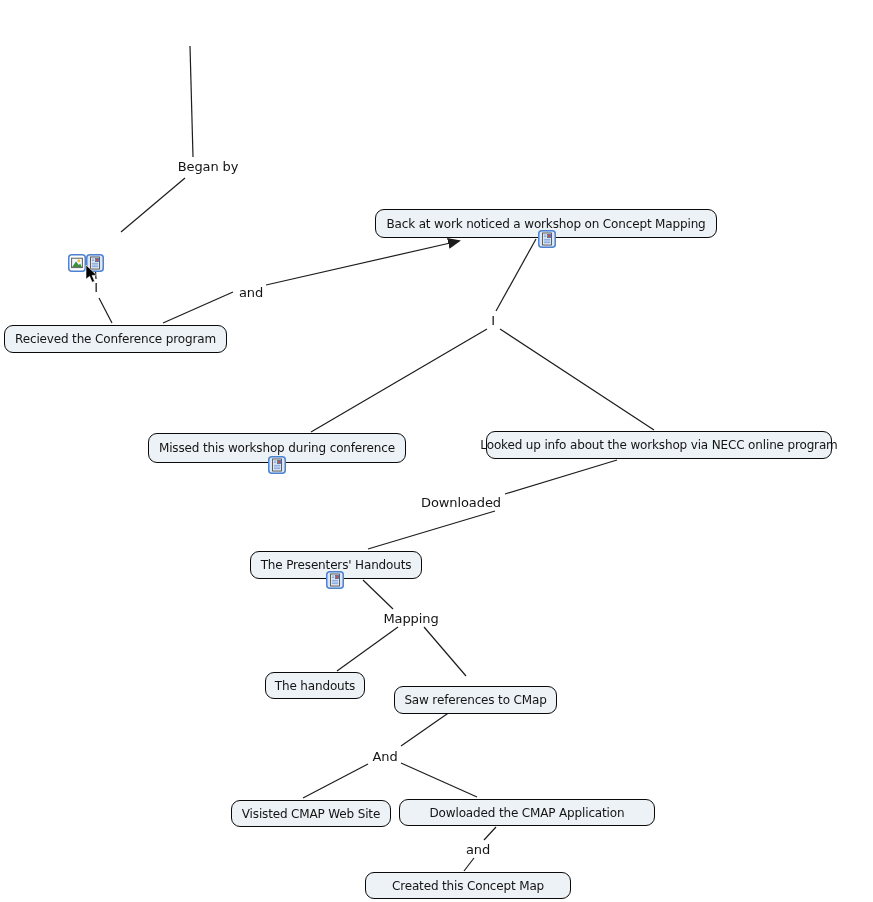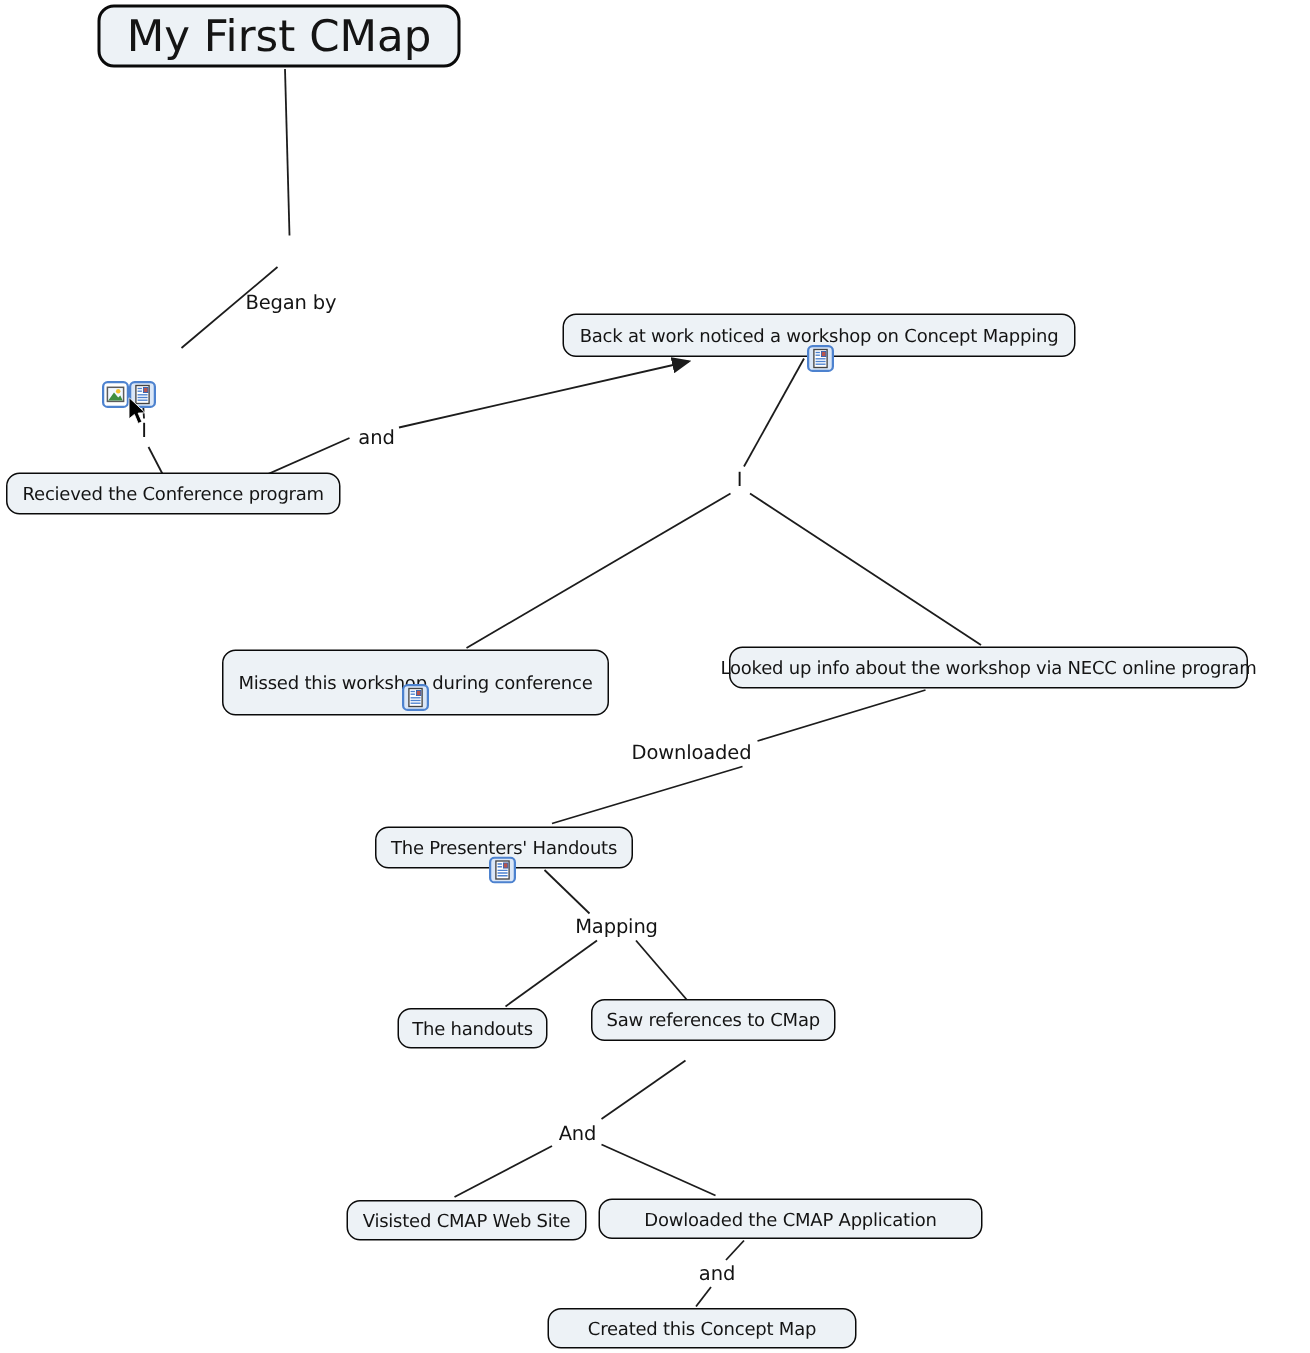--- a/index.html
+++ b/index.html
@@ -80,44 +80,43 @@
       <line x1="398" y1="627" x2="337" y2="671"></line>
       <line x1="424" y1="627" x2="466" y2="676"></line>
       <line x1="457" y1="707" x2="401" y2="746"></line>
       <line x1="368" y1="764" x2="303" y2="798"></line>
       <line x1="401" y1="763" x2="477" y2="797"></line>
       <line x1="496" y1="827" x2="484" y2="840"></line>
       <line x1="474" y1="858" x2="464" y2="871"></line>
     </g>
   </svg>
 
-  <div class="concept root" style="left:65px;top:3px;width:242px;height:42px;">My First CMap</div>
 
 
-  <div class="concept" style="left:4px;top:315px;width:223px;height:28px;">Recieved the Conference program</div>
+  <div class="concept" style="left:4px;top:325px;width:223px;height:28px;">Recieved the Conference program</div>
 
   <div class="concept" style="left:375px;top:209px;width:342px;height:29px;">Back at work noticed a workshop on Concept Mapping</div>
 
-  <div class="concept" style="left:148px;top:433px;width:258px;height:44px;">Missed this workshop during conference</div>
+  <div class="concept" style="left:148px;top:433px;width:258px;height:30px;">Missed this workshop during conference</div>
 
   <div class="concept" style="left:486px;top:431px;width:346px;height:28px;">Looked up info about the workshop via NECC online program</div>
 
   <div class="concept" style="left:250px;top:551px;width:172px;height:28px;">The Presenters' Handouts</div>
 
   <div class="concept" style="left:265px;top:672px;width:100px;height:27px;">The handouts</div>
 
-  <div class="concept" style="left:394px;top:666px;width:163px;height:28px;">Saw references to CMap</div>
+  <div class="concept" style="left:394px;top:686px;width:163px;height:28px;">Saw references to CMap</div>
 
   <div class="concept" style="left:183px;top:800px;width:160px;height:27px;margin-left:48px;">Visisted CMAP Web Site</div>
 
   <div class="concept" style="left:399px;top:799px;width:256px;height:27px;">Dowloaded the CMAP Application</div>
 
   <div class="concept" style="left:365px;top:872px;width:206px;height:27px;">Created this Concept Map</div>
 
-  <div class="link-label" style="left:194px;top:159px;margin-top:36px;">Began by</div>
+  <div class="link-label" style="left:208px;top:159px;">Began by</div>
   <div class="link-label" style="left:96px;top:280px;">I</div>
   <div class="link-label" style="left:251px;top:285px;">and</div>
   <div class="link-label" style="left:493px;top:313px;">I</div>
   <div class="link-label" style="left:461px;top:495px;">Downloaded</div>
   <div class="link-label" style="left:411px;top:611px;">Mapping</div>
   <div class="link-label" style="left:385px;top:749px;">And</div>
   <div class="link-label" style="left:478px;top:842px;">and</div>
 
   <span class="res-icon" style="left:68px;top:254px;">
     <svg width="18" height="18" viewBox="0 0 18 18">

